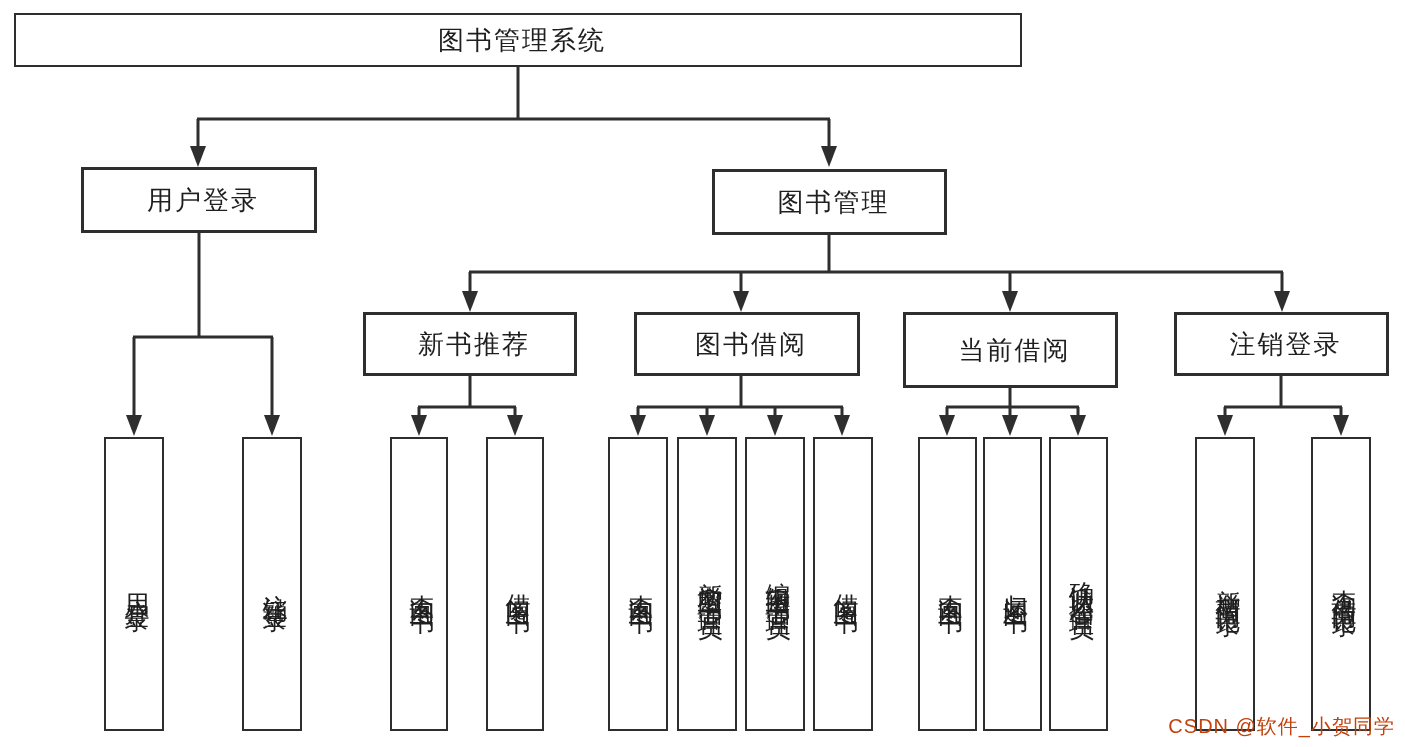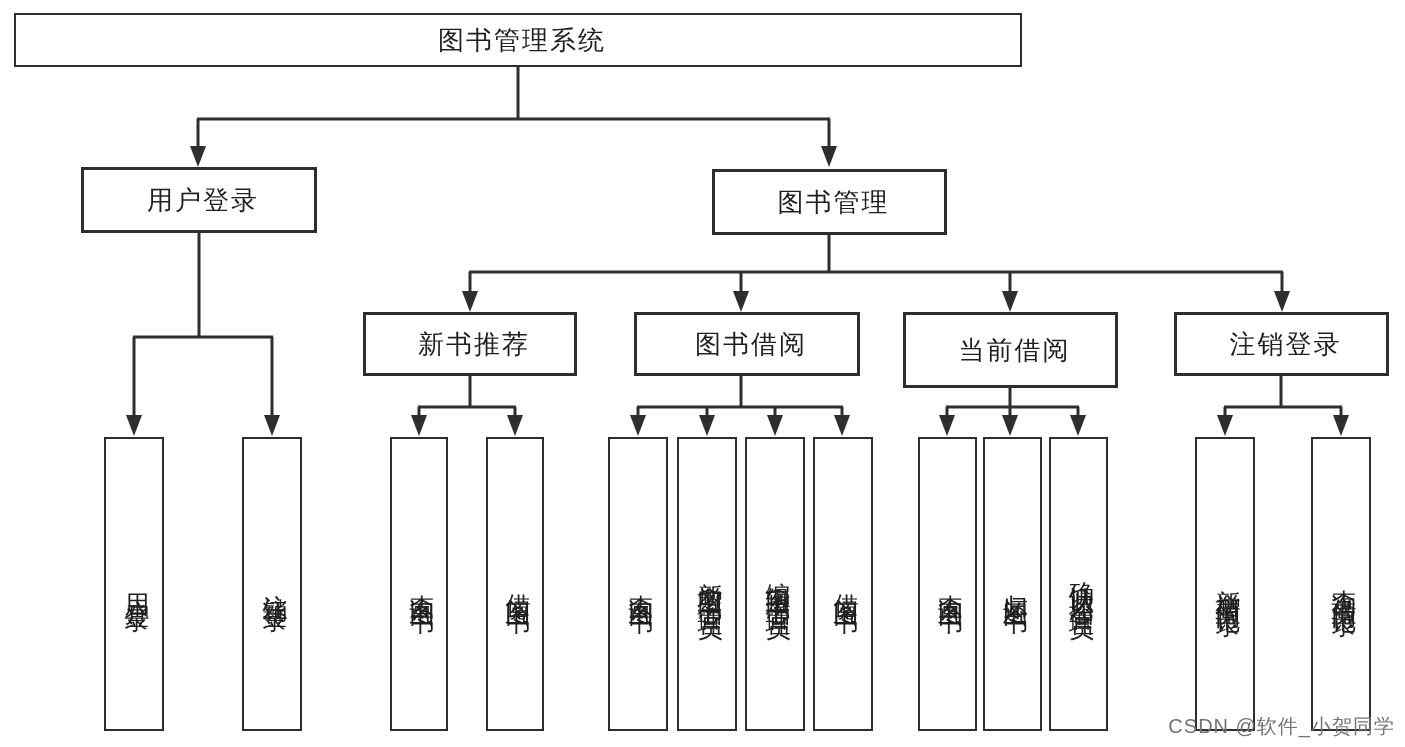--- a/index.html
+++ b/index.html
@@ -47,21 +47,21 @@
     text-orientation: mixed;
     font-size: 25px;
     letter-spacing: 5px;
     border-width: 2.5px;
   }
   .watermark {
     position: absolute;
     top: 713px;
     right: 10px;
     font-size: 20px;
-    color: #737373;
+    color: #c2410c;
     z-index: 2;
     letter-spacing: 1px;
   }
 </style>
 </head>
 <body>
 
 <div class="stage">
 
   <svg class="wires" width="1405" height="747" viewBox="0 0 1405 747" aria-hidden="true">

